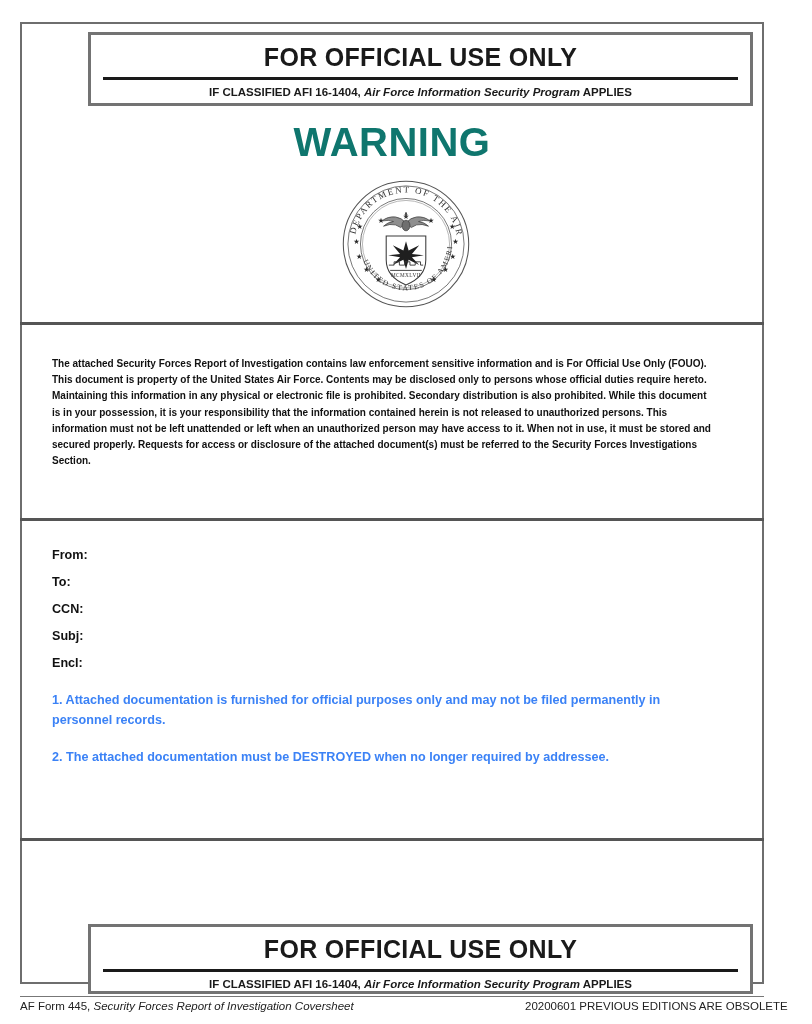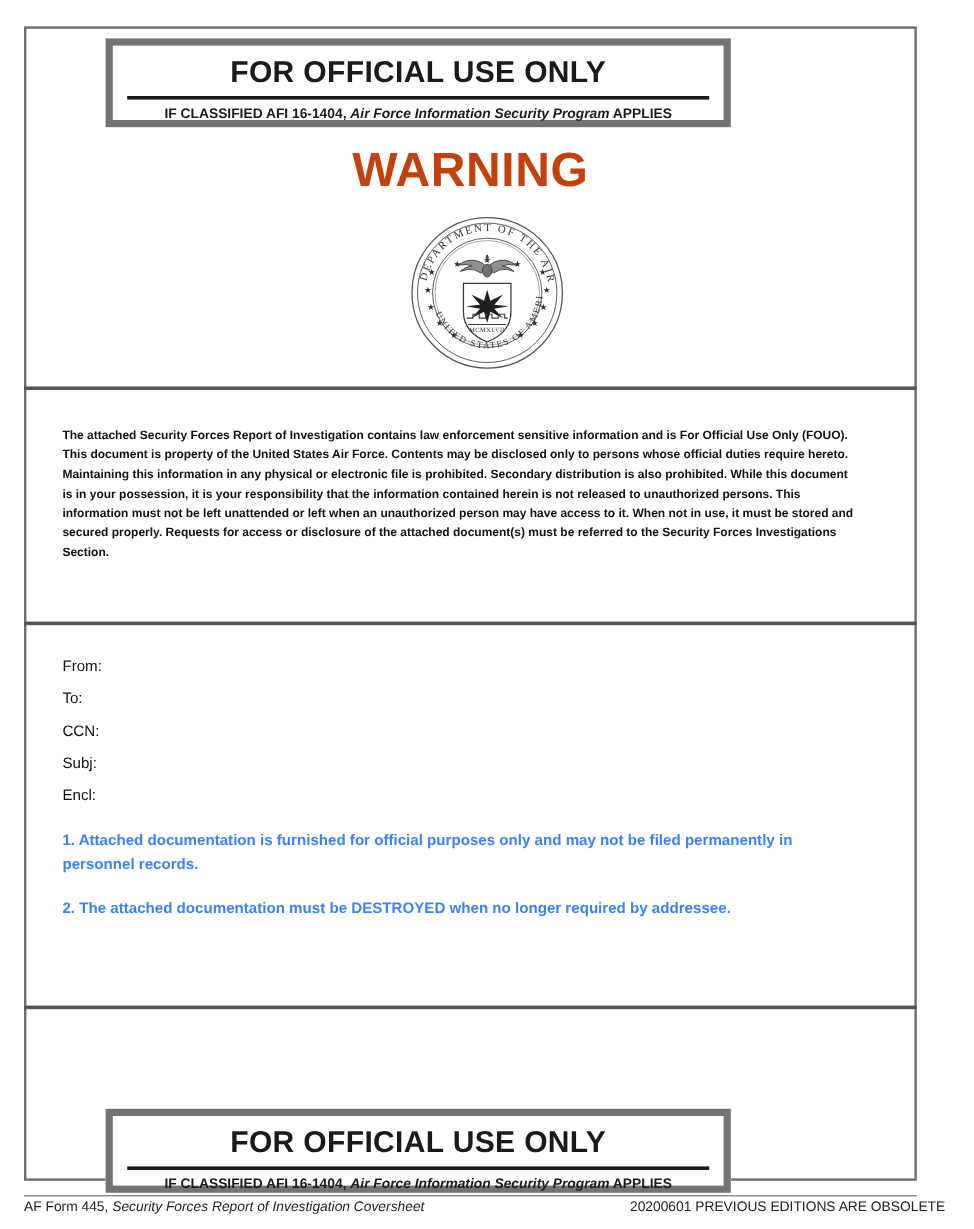--- a/index.html
+++ b/index.html
@@ -43,23 +43,23 @@
     border-top: 3px solid #555555;
   }
   .divider.d1 { top: 322px; }
   .divider.d2 { top: 518px; }
   .divider.d3 { top: 838px; }
 
   
   .fouo-box {
     position: absolute;
     left: 88px;
-    width: 521px;
+    width: 665px;
     box-sizing: border-box;
-    border: 6px solid #737373;
+    border: 3px solid #737373;
     background: #ffffff;
   }
   .fouo-box.top { top: 32px; height: 74px; }
   .fouo-box.bottom { top: 924px; height: 70px; }
 
   .fouo-title {
     text-align: center;
     font-weight: bold;
     font-size: 25px;
     letter-spacing: 0.3px;
@@ -84,21 +84,21 @@
   
   .warning-title {
     position: absolute;
     left: 20px;
     top: 120px;
     width: 744px;
     text-align: center;
     font-size: 40px;
     font-weight: bold;
     letter-spacing: 0.5px;
-    color: #c2410c;
+    color: #0f766e;
   }
 
   
   .seal-wrap {
     position: absolute;
     left: 0;
     top: 178px;
     width: 812px;
     text-align: center;
   }
@@ -119,21 +119,21 @@
 
   
   .fields-block {
     position: absolute;
     left: 52px;
     top: 548px;
     width: 662px;
   }
   .field-row {
     font-size: 12.6px;
-    font-weight: normal;
+    font-weight: bold;
     margin-bottom: 13px;
     color: #111111;
   }
   .field-value {
     display: inline-block;
     min-width: 10px;
     font-weight: bold;
   }
 
   

